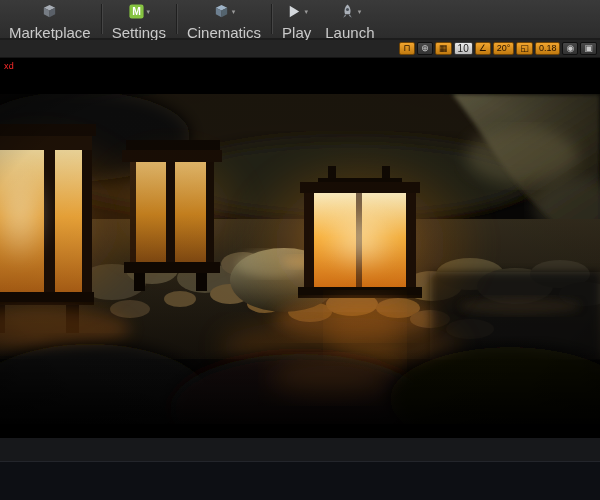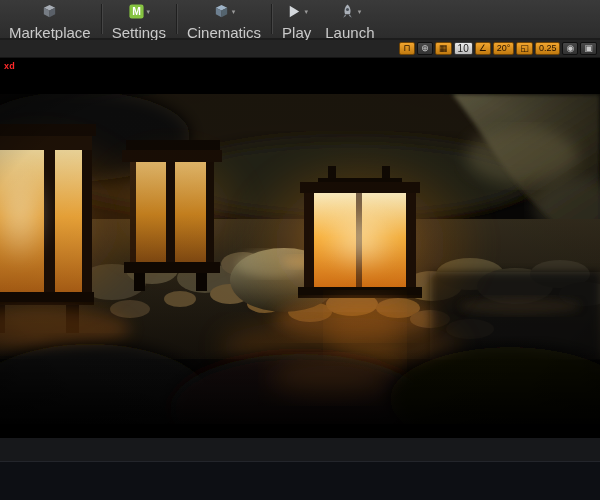--- a/index.html
+++ b/index.html
@@ -23,21 +23,21 @@
     gap:2px;padding:0 3px;}
   .vpt-btn{height:13px;min-width:16px;display:inline-flex;align-items:center;justify-content:center;
     font-size:9px;line-height:9px;border-radius:2px;border:1px solid #101010;
     background:linear-gradient(#484848,#323232);color:#c9c9c9;padding:0 3px;cursor:default;}
   .vpt-btn.active{background:linear-gradient(#f2a52e,#c07a10);color:#241200;border-color:#6e4406;}
   .vpt-btn.val{background:linear-gradient(#e8e8e8,#bdbdbd);color:#222;border-color:#3a3a3a;
     font-size:10px;}
 
   
   .viewport{position:absolute;top:58px;left:0;width:600px;height:379px;background:#000;}
-  .vp-warning{position:absolute;top:3px;left:4px;font-size:9px;font-weight:bold;
+  .vp-warning{position:absolute;top:3px;left:4px;font-size:9px;font-weight:normal;
     color:#ff2a2a;letter-spacing:.3px;}
   .scene{position:absolute;top:36px;left:0;width:600px;height:330px;display:block;}
 
   
   .bottom-panel{position:absolute;top:437px;left:0;width:600px;height:63px;}
   .bp-strip1{height:24px;background:#17181b;border-top:1px solid #000;}
   .bp-strip2{height:39px;background:#0d0f14;border-top:1px solid #23252b;}
 </style>
 </head>
 <body>
@@ -116,21 +116,21 @@
   </div>
 
   <div class="vpt">
     <span class="vpt-btn active">⊓</span>
     <span class="vpt-btn">⊕</span>
     <span class="vpt-btn active">▦</span>
     <span class="vpt-btn val">10</span>
     <span class="vpt-btn active">∠</span>
     <span class="vpt-btn active">20°</span>
     <span class="vpt-btn active">◱</span>
-    <span class="vpt-btn active">0.25</span>
+    <span class="vpt-btn active">0.18</span>
     <span class="vpt-btn">◉</span>
     <span class="vpt-btn">▣</span>
   </div>
 
   <div class="viewport">
     <div class="vp-warning">xd</div>
 
     <svg class="scene" viewBox="0 0 600 330" preserveAspectRatio="none">
       <defs>
         <linearGradient id="paperG" x1="0" y1="0" x2="0" y2="1">

